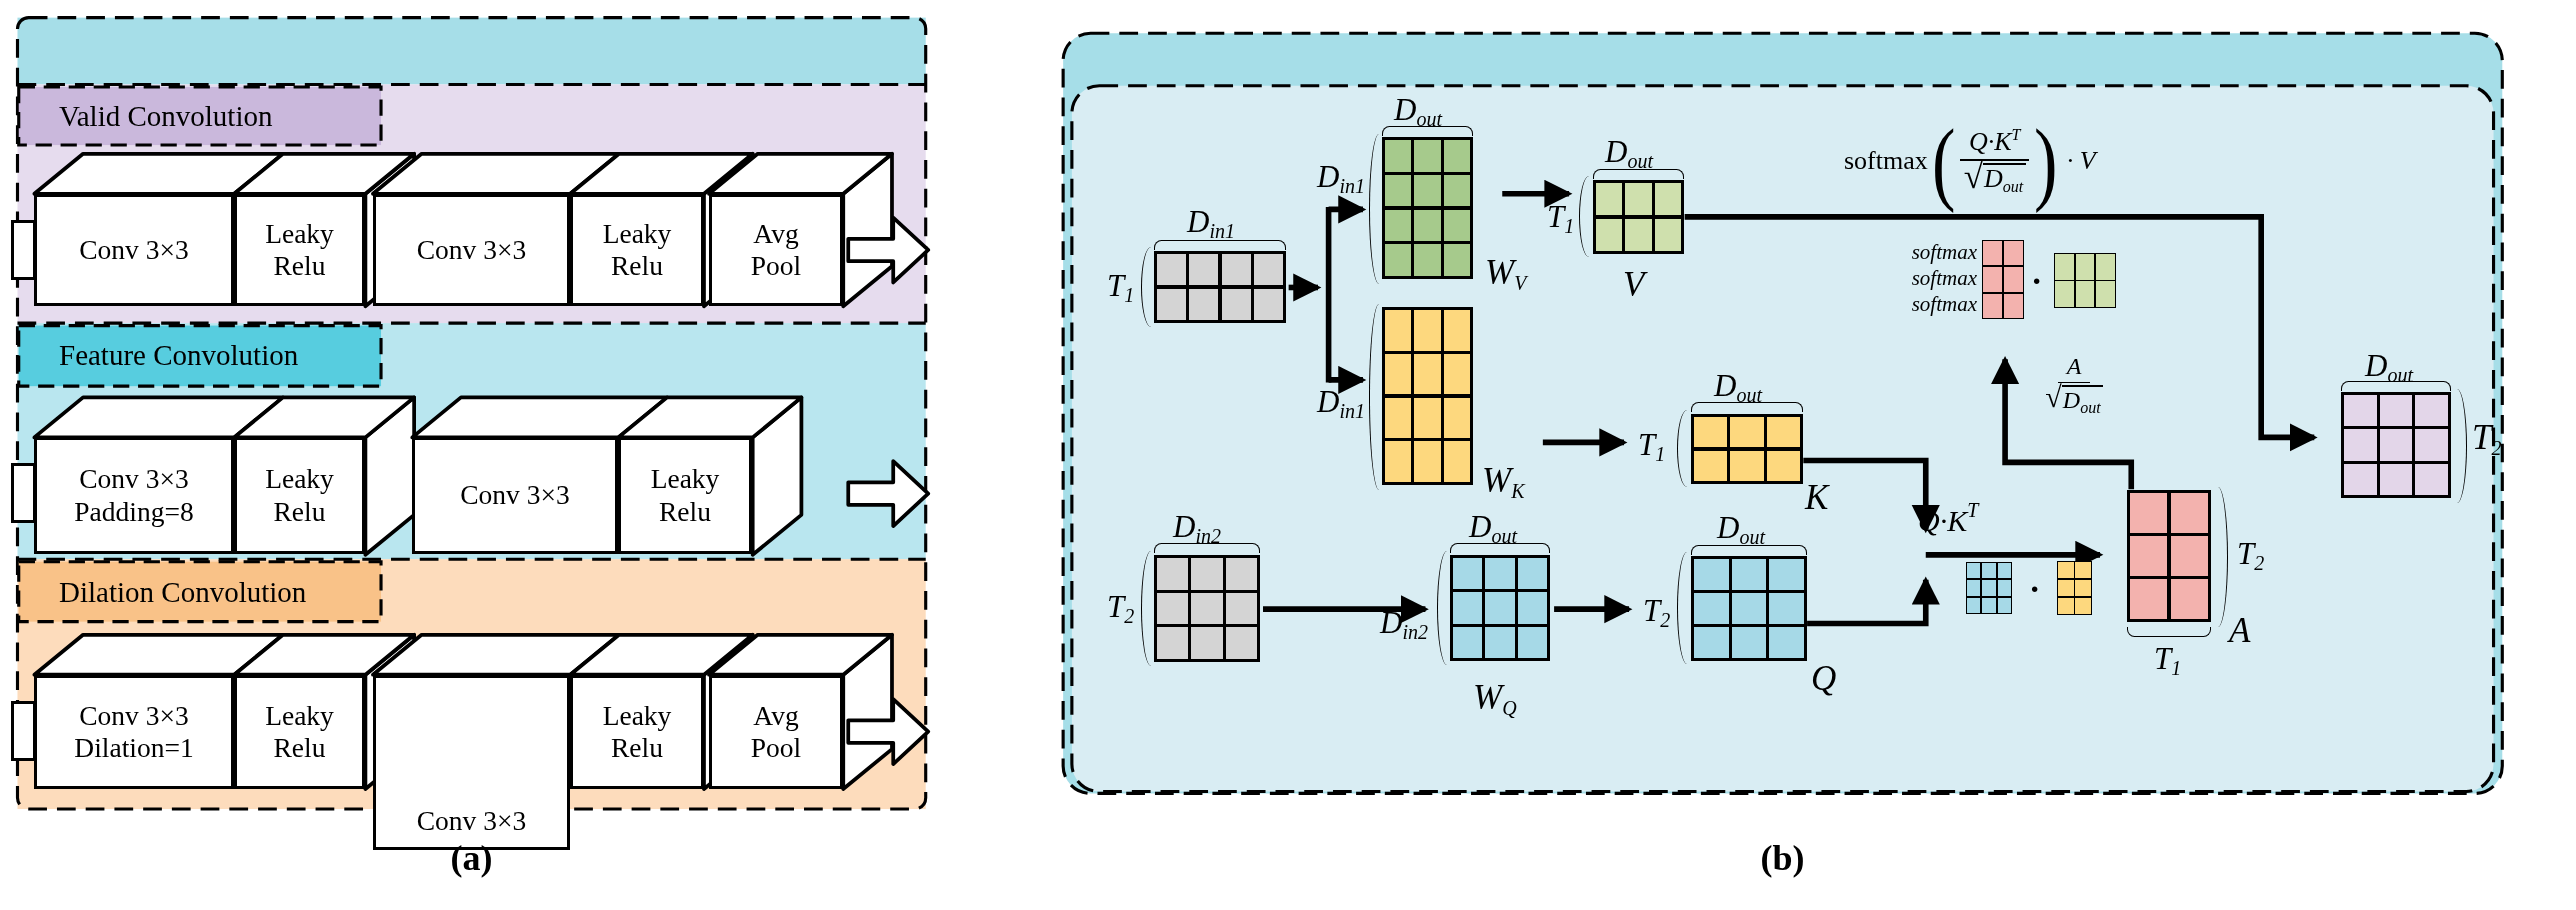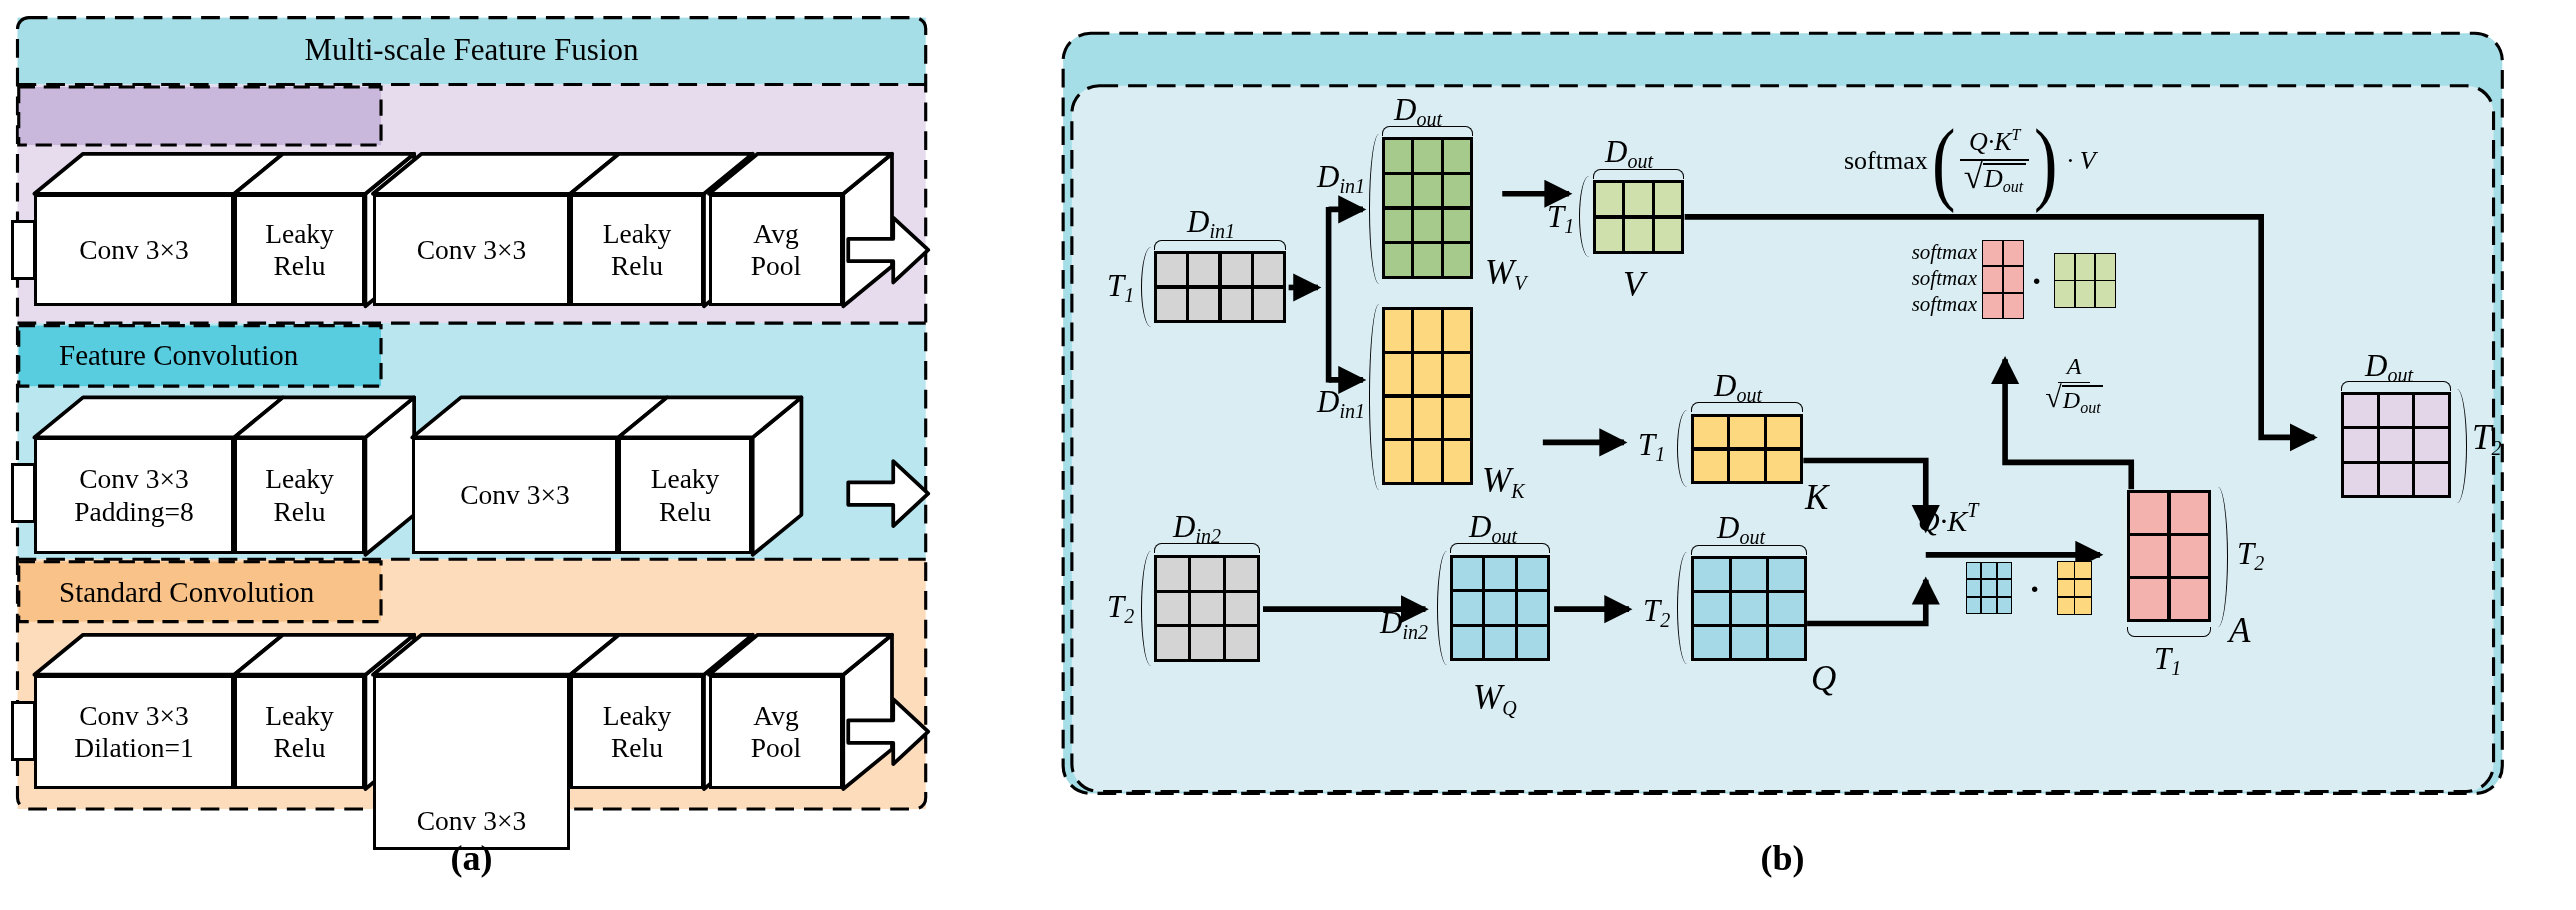--- a/index.html
+++ b/index.html
@@ -131,24 +131,24 @@
       <path d="M2022 975 H2282" marker-end="url(#ah)"></path>
       <path d="M2488 975 H2608" marker-end="url(#ah)"></path>
       <path d="M2887 737 H3083 V848" marker-end="url(#ah)"></path>
       <path d="M2893 998 H3083 V928" marker-end="url(#ah)"></path>
       <path d="M3083 888 H3362" marker-end="url(#ah)"></path>
       <path d="M3412 783 V740 H3210 V575" marker-end="url(#ah)"></path>
       <path d="M2697 347 H3620 V700 H3705" marker-end="url(#ah)"></path>
     </g>
   </svg>
 
-  <div class="hdr" style="left:17.5px;top:32px;width:908px;">Multi-scale Feature Fusion</div>
-
+
+  <div class="sec-title" style="left:19px;top:87px;width:362px;height:58px;">Valid Convolution</div>
   <div class="sec-title" style="left:19px;top:325px;width:362px;height:61px;">Feature Convolution</div>
-  <div class="sec-title" style="left:19px;top:562px;width:362px;height:60px;">Standard Convolution</div>
+  <div class="sec-title" style="left:19px;top:562px;width:362px;height:60px;">Dilation Convolution</div>
 
   <div class="tab" style="left:11.2px;top:220px;width:25px;height:60px;"></div>
   <div class="tab" style="left:11.2px;top:463px;width:25px;height:60px;"></div>
   <div class="tab" style="left:11.2px;top:701px;width:25px;height:60px;"></div>
 
   <div class="cbox" style="left:34px;top:194px;width:200px;height:112px;">
     <span>Conv 3×3</span>
     </div>
   <div class="cbox" style="left:234px;top:194px;width:131px;height:112px;">
     <span>Leaky</span>

